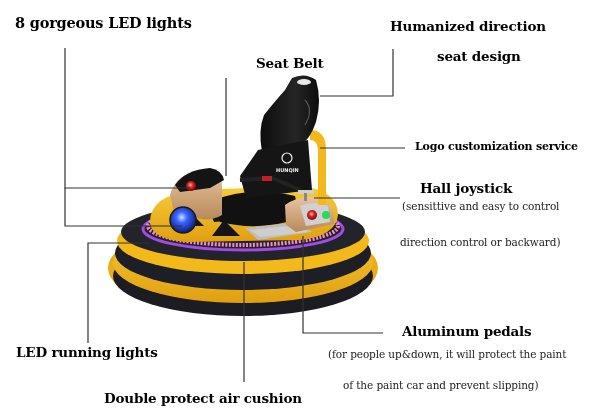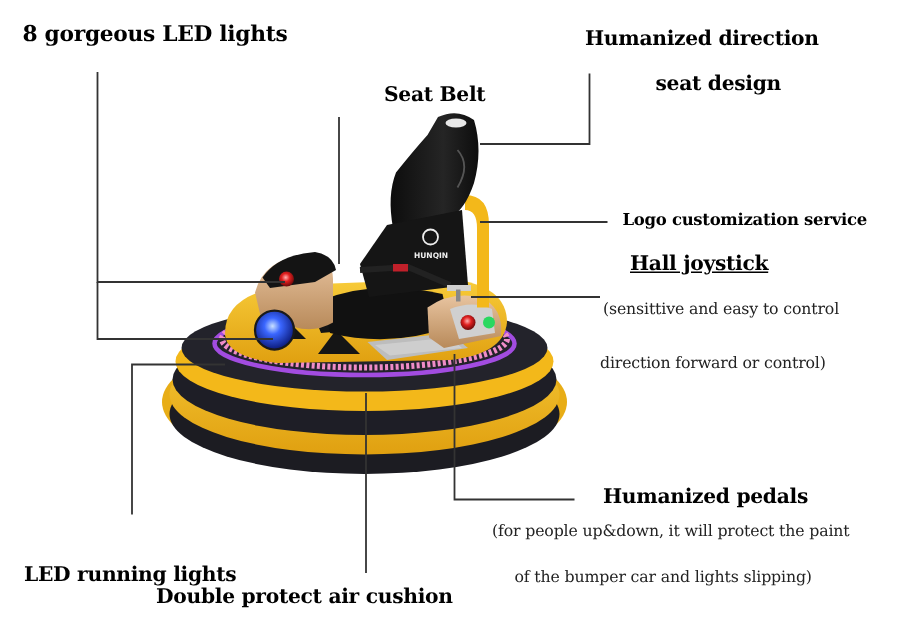--- a/index.html
+++ b/index.html
@@ -121,20 +121,20 @@
 
     <polyline points="303,236 303,333 383,333"></polyline>
   </g>
 </svg>
 
 <div class="label l-big" style="left:15px; top:14px;">8 gorgeous LED lights</div>
 <div class="label l-mid" style="left:211px; top:55px;margin-left:45px;">Seat Belt</div>
 <div class="label l-mid" style="left:390px; top:18px;">Humanized direction</div>
 <div class="label l-mid" style="left:437px; top:48px;">seat design</div>
 <div class="label l-small" style="left:415px; top:140px;">Logo customization service</div>
-<div class="label l-mid" style="left:420px; top:168px;text-decoration:underline;">Hall joystick</div>
+<div class="label l-mid" style="left:420px; top:180px;">Hall joystick</div>
 <div class="sub" style="left:402px; top:200px;">(sensittive and easy to control</div>
-<div class="sub" style="left:400px; top:236px;">direction forward or control)</div>
-<div class="label l-mid" style="left:16px; top:344px;margin-top:31px;">LED running lights</div>
-<div class="label l-mid" style="left:402px; top:323px;">Humanized pedals</div>
+<div class="sub" style="left:400px; top:236px;">direction control or backward)</div>
+<div class="label l-mid" style="left:16px; top:344px;">LED running lights</div>
+<div class="label l-mid" style="left:402px; top:323px;">Aluminum pedals</div>
 <div class="sub" style="left:328px; top:348px;">(for people up&amp;down, it will protect the paint</div>
-<div class="sub" style="left:343px; top:379px;">of the bumper car and lights slipping)</div>
+<div class="sub" style="left:343px; top:379px;">of the paint car and prevent slipping)</div>
 <div class="label l-mid" style="left:104px; top:390px;">Double protect air cushion</div>
 
 </body></html>

